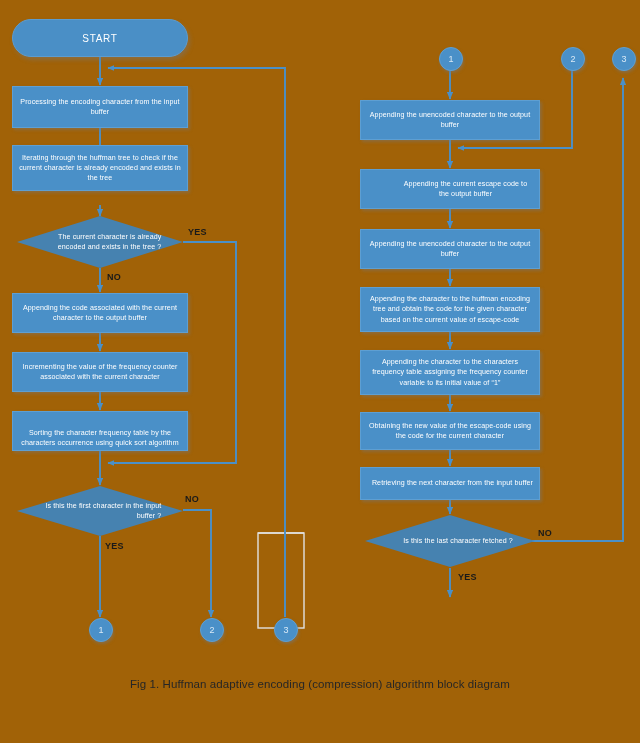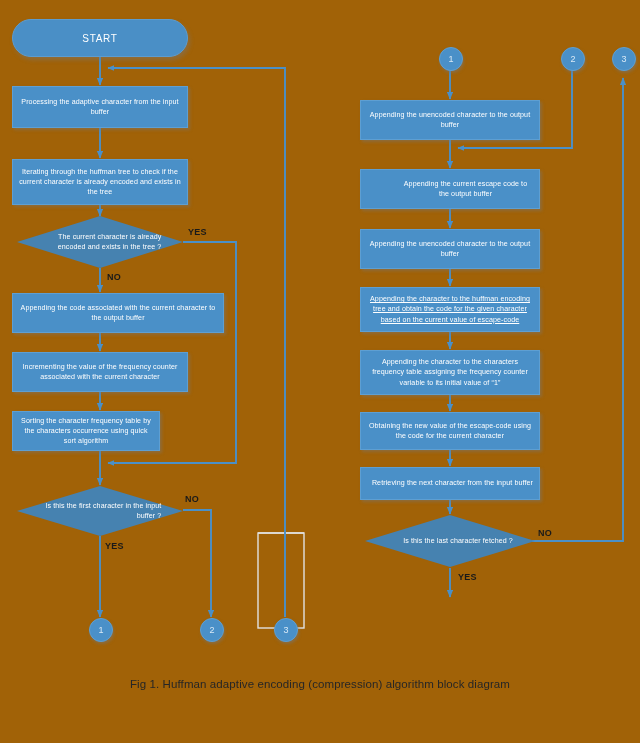--- a/index.html
+++ b/index.html
@@ -198,43 +198,43 @@
     </g>
   </svg>
 
   <div class="node-layer">
 
     <div class="term" style="left:12px; top:19px; width:176px; height:38px;">
       <span>START</span>
     </div>
 
     <div class="proc" style="left:12px; top:86px; width:176px; height:42px;">
-      <span>Processing the adaptive character from the input buffer</span>
-    </div>
-
-    <div class="proc" style="left:12px; top:159px; width:176px; height:46px;">
+      <span>Processing the encoding character from the input buffer</span>
+    </div>
+
+    <div class="proc" style="left:12px; top:145px; width:176px; height:46px;">
       <span>Iterating through the huffman tree to check if the current character is already encoded and exists in the tree</span>
     </div>
 
     <div class="dec" style="left:17px; top:216px; width:166px; height:52px;">
       <div class="shape"></div>
       <div class="txt">The current character is already encoded and exists in the tree ?</div>
     </div>
     <div class="lbl" style="left:188px; top:227px;">YES</div>
     <div class="lbl" style="left:107px; top:272px;">NO</div>
 
-    <div class="proc" style="left:12px; top:293px; width:212px; height:40px;text-align:center;">
+    <div class="proc" style="left:12px; top:293px; width:176px; height:40px;text-align:center;">
       <span>Appending the code associated with the current character to the output buffer</span>
     </div>
 
     <div class="proc" style="left:12px; top:352px; width:176px; height:40px;">
       <span>Incrementing the value of the frequency counter associated with the current character</span>
     </div>
 
-    <div class="proc" style="left:12px; top:411px; width:148px; height:40px;">
+    <div class="proc" style="left:12px; top:411px; width:176px; height:40px;align-items:flex-end;">
       <span>Sorting the character frequency table by the characters occurrence using quick sort algorithm</span>
     </div>
 
     <div class="dec" style="left:17px; top:486px; width:166px; height:50px;">
       <div class="shape"></div>
       <div class="txt">Is this the first character in the input buffer ?</div>
     </div>
     <div class="lbl" style="left:185px; top:494px;">NO</div>
     <div class="lbl" style="left:105px; top:541px;">YES</div>
 
@@ -263,21 +263,21 @@
     </div>
 
     <div class="proc" style="left:360px; top:169px; width:180px; height:40px;padding-left:37px;">
       <span>Appending the current escape code to the output buffer</span>
     </div>
 
     <div class="proc" style="left:360px; top:229px; width:180px; height:40px;">
       <span>Appending the unencoded character to the output buffer</span>
     </div>
 
-    <div class="proc" style="left:360px; top:287px; width:180px; height:45px;text-decoration:underline;">
+    <div class="proc" style="left:360px; top:287px; width:180px; height:45px;">
       <span>Appending the character to the huffman encoding tree and obtain the code for the given character based on the current value of escape-code</span>
     </div>
 
     <div class="proc" style="left:360px; top:350px; width:180px; height:45px;">
       <span>Appending the character to the characters frequency table assigning the frequency counter variable to its initial value of “1”</span>
     </div>
 
     <div class="proc" style="left:360px; top:412px; width:180px; height:38px;">
       <span>Obtaining the new value of the escape-code using the code for the current character</span>
     </div>

